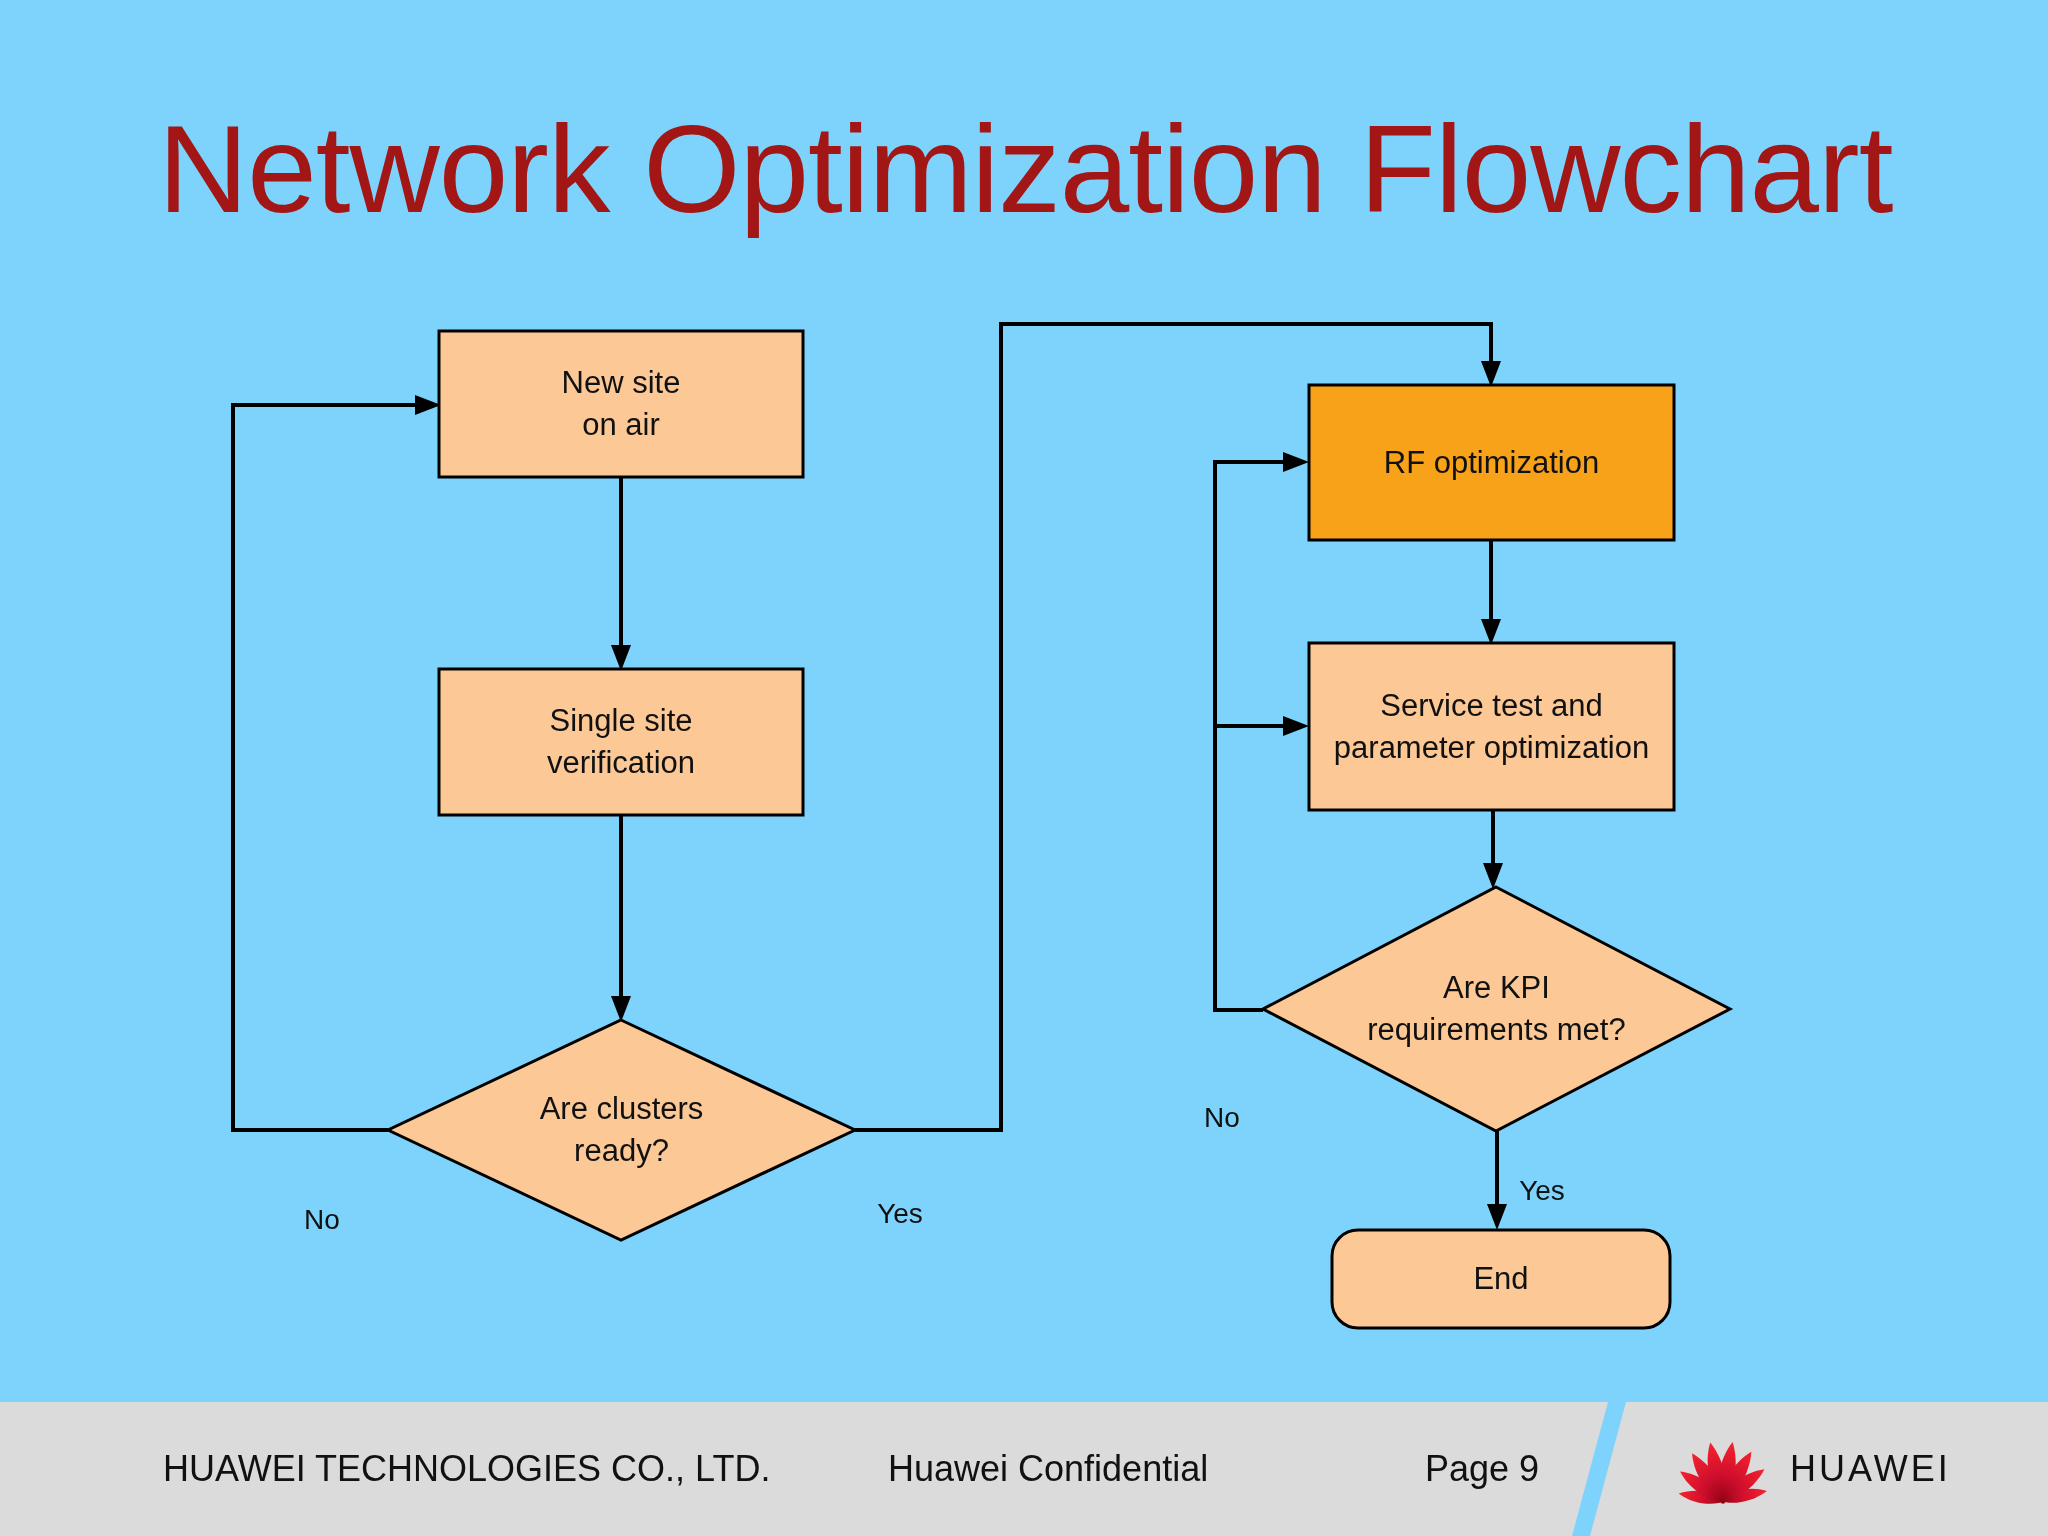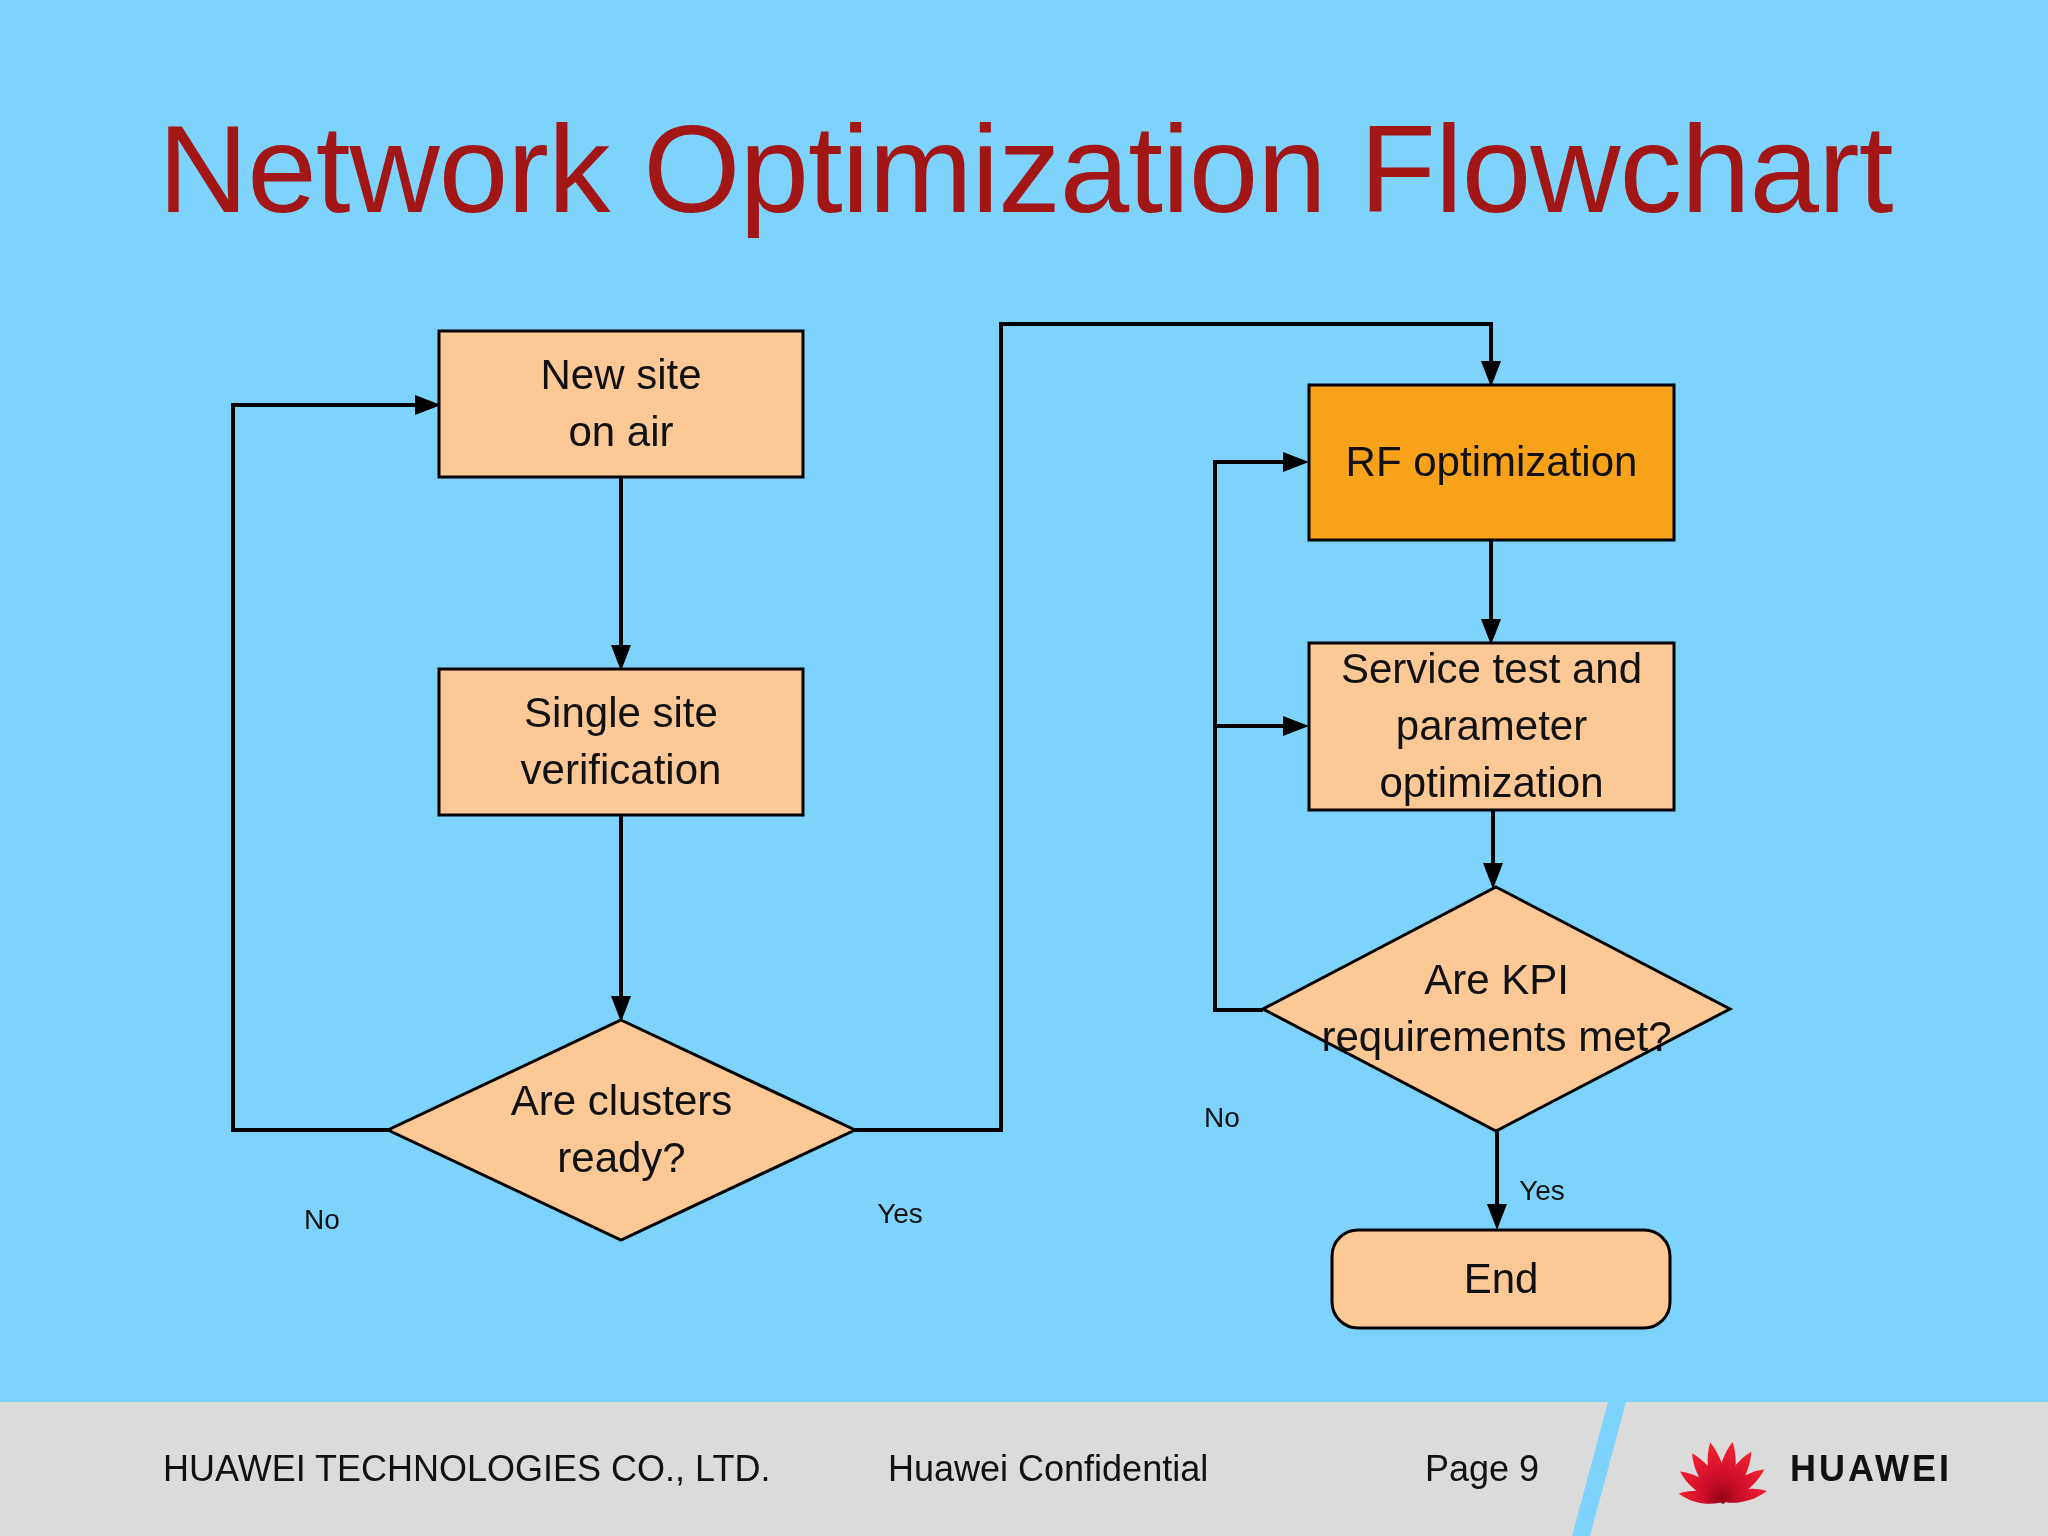--- a/index.html
+++ b/index.html
@@ -2,37 +2,37 @@
 <html><head>
 <meta charset="utf-8">
 <style>
   html,body{margin:0;padding:0;background:#ffffff;}
   #slide{position:relative;width:2048px;height:1536px;background:#7dd3fc;overflow:hidden;
          font-family:"Liberation Sans","DejaVu Sans",sans-serif;}
   #title{position:absolute;left:158px;top:100px;font-size:125px;line-height:1.1;
          color:#A31616;letter-spacing:-1px;white-space:nowrap;}
   #diagram{position:absolute;left:0;top:0;}
   .node-label{position:absolute;display:flex;align-items:center;justify-content:center;
-              text-align:center;font-size:42px;line-height:1.35;color:#111;
+              text-align:center;font-size:31px;line-height:1.35;color:#111;
               white-space:pre-line;}
   .edge-label{position:absolute;width:140px;height:54px;display:flex;align-items:center;
               justify-content:center;font-size:28px;color:#111;margin-top:28px;}
   
   .footer-band{position:absolute;left:0;top:1402px;width:2048px;height:134px;border-radius:32px;}
   .band{position:absolute;left:0;top:0;width:2048px;height:134px;background:#DBDBDB;}
   .band-left{clip-path:polygon(0 0,1608px 0,1572px 134px,0 134px);}
   .band-right{clip-path:polygon(1626px 0,2048px 0,2048px 134px,1590px 134px);}
   .footer-text{position:absolute;top:0;height:134px;display:flex;align-items:center;
                font-size:36px;color:#111;white-space:nowrap;}
   #footer-company{left:163px;}
   #footer-confidential{left:888px;}
   #footer-page{left:1425px;}
   #logo{position:absolute;left:1676px;top:1430px;width:94px;height:76px;}
   #logo-text{position:absolute;left:1790px;top:0;height:134px;display:flex;align-items:center;
-             font-size:36px;font-weight:bold;letter-spacing:3px;color:#111;}
+             font-size:36px;font-weight:normal;letter-spacing:3px;color:#111;}
 </style>
 </head>
 <body>
 
 <div id="slide">
 
   <div id="title">Network Optimization Flowchart</div>
 
   <svg id="diagram" width="2048" height="1536" viewBox="0 0 2048 1536">
 

